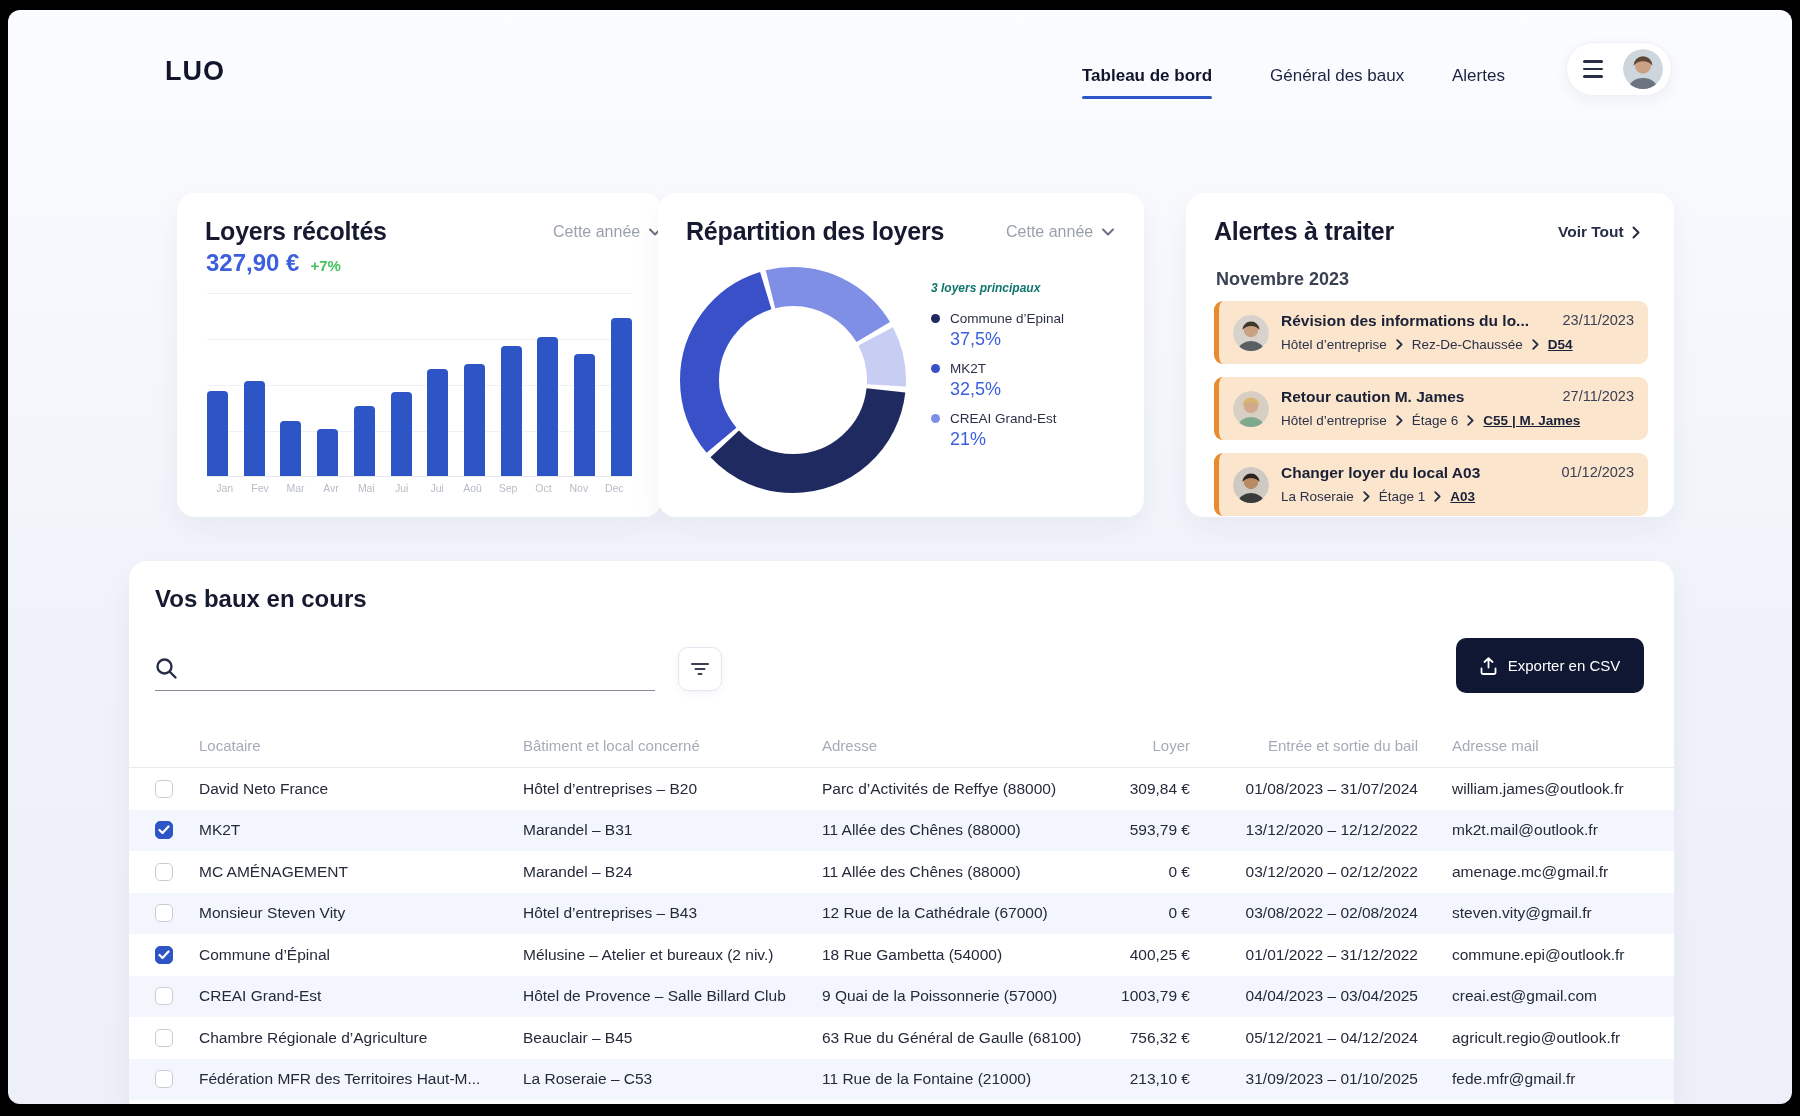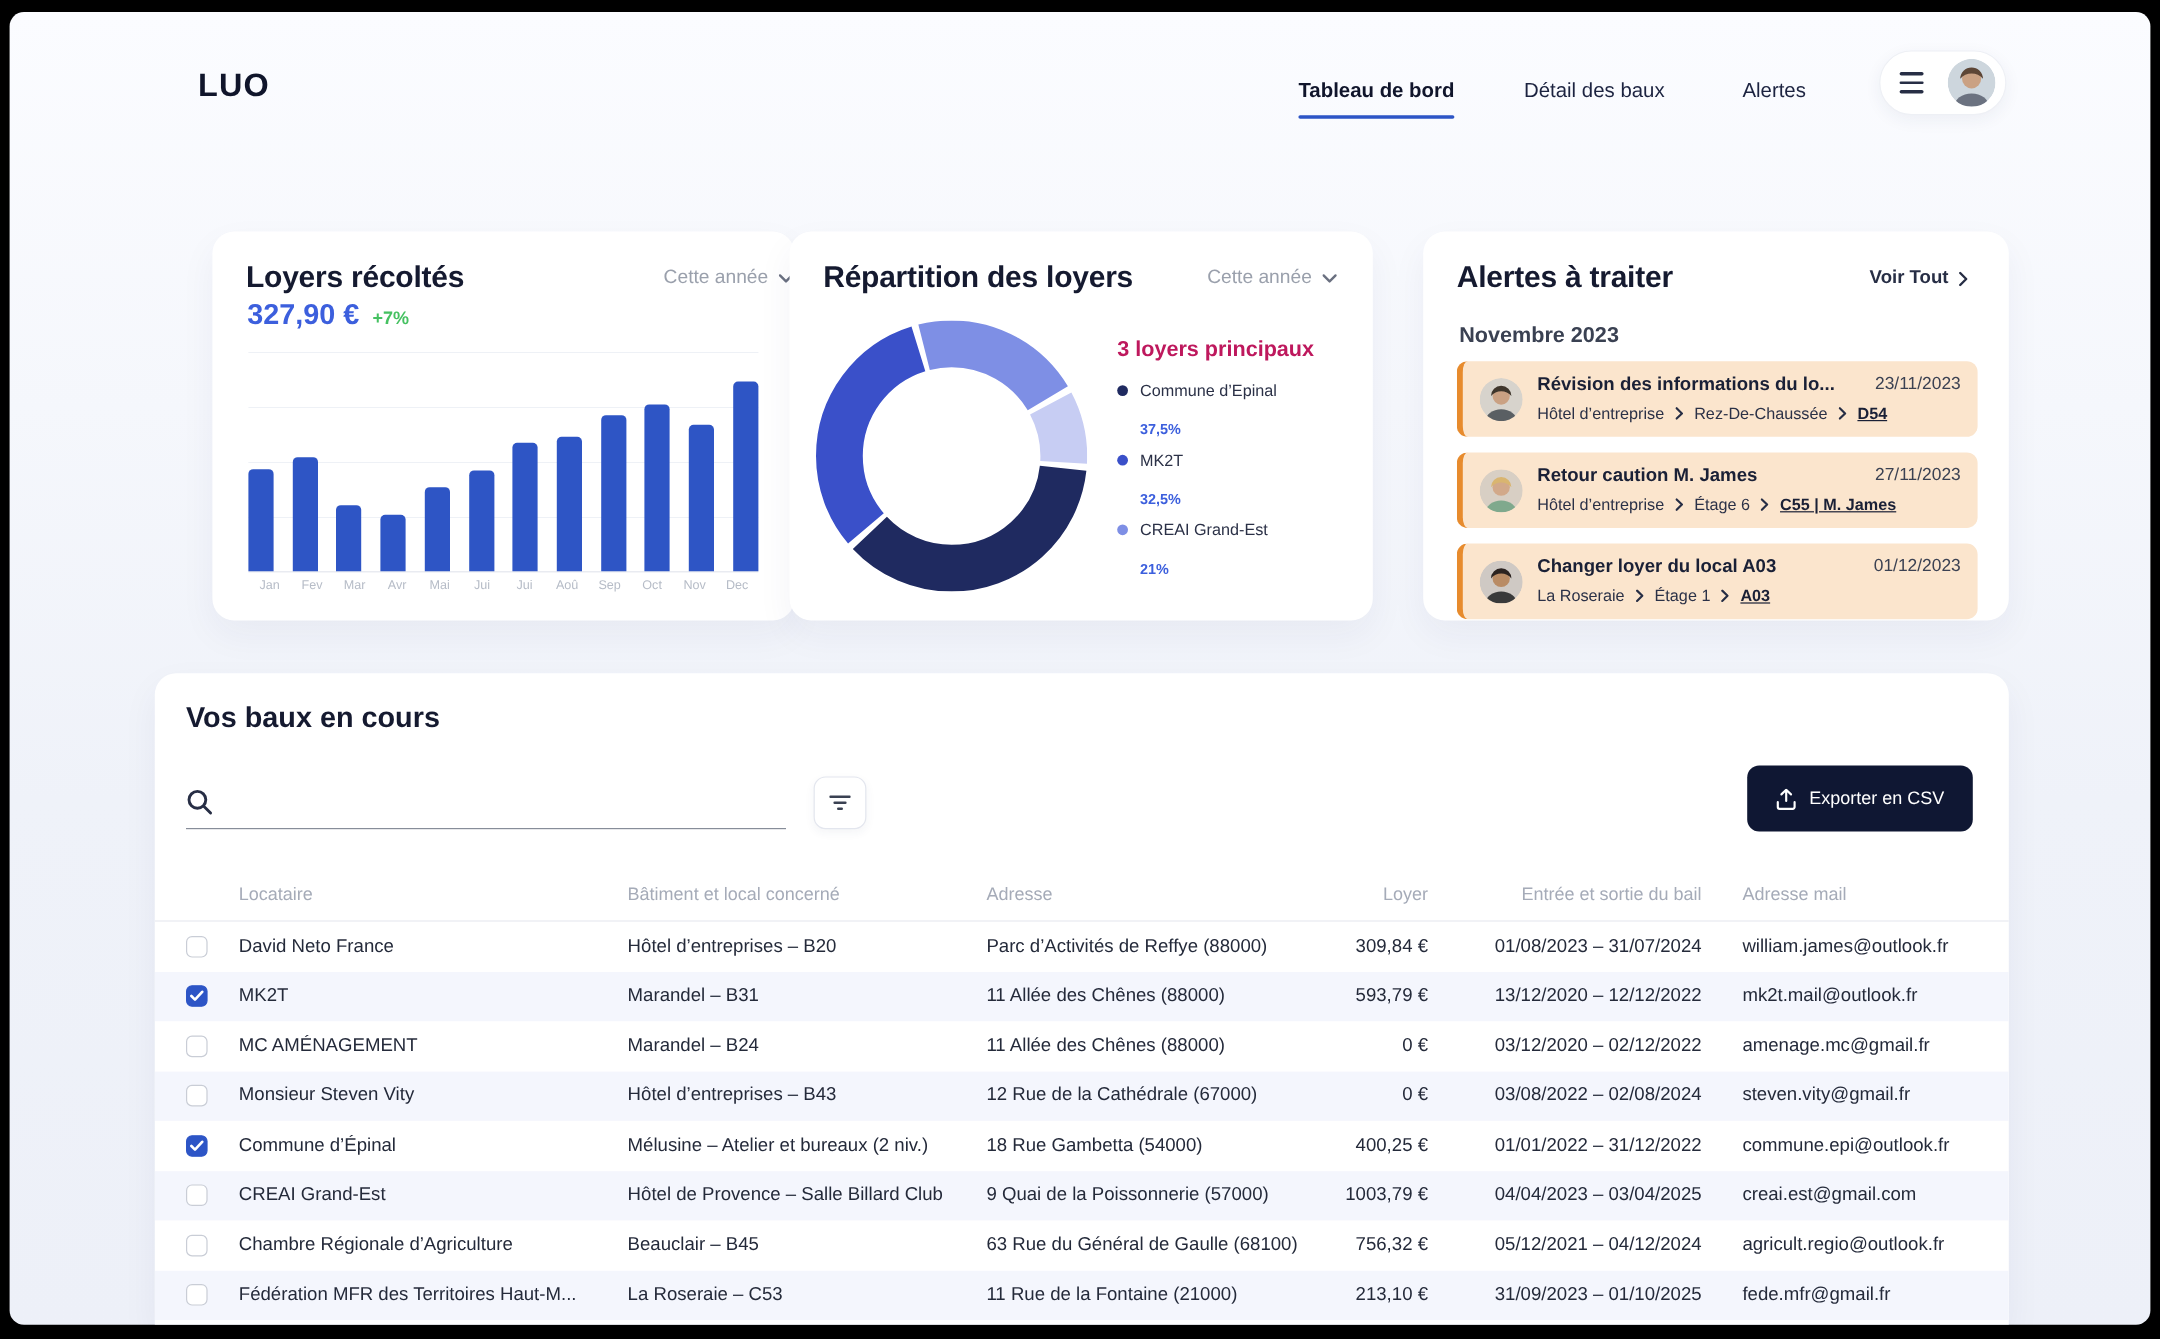--- a/index.html
+++ b/index.html
@@ -43,26 +43,26 @@
   .bars { position:absolute; left:0; bottom:0; width:100%; height:100%;
     display:flex; justify-content:space-between; align-items:flex-end; }
   .bar { width:21px; background:#2e55c5; border-radius:4px 4px 0 0; }
   .months { position:absolute; left:30px; top:289px; width:425px; display:flex;justify-content:flex-end; }
   .months span { flex:1; text-align:center; font-size:10.5px; color:#b6bcc7; }
 
   
   #card-repartition { left:650px; top:183px; width:486px; height:324px; }
   .donut-wrap { position:absolute; left:22px; top:74px; width:226px; height:226px; }
   .legend { position:absolute; left:273px; top:88px; width:200px; }
-  .legend-title { font-size:18px; font-weight:700; color:#be185d; margin-bottom:16px; }
+  .legend-title { font-size:12px; font-weight:700; color:#0f766e; margin-bottom:16px;font-style:italic; }
   .legend-entry { margin-bottom:11px; }
   .legend-row { display:flex; align-items:center; gap:10px; }
   .legend-dot { width:9px; height:9px; border-radius:50%; flex:0 0 auto; }
   .legend-label { font-size:13.5px; color:#2b3147; white-space:nowrap; }
-  .legend-pct { font-size:12px; font-weight:700; color:#3c5fdd; margin:18px 0 0 19px; }
+  .legend-pct { font-size:18px; font-weight:400; color:#3c5fdd; margin:3px 0 0 19px; }
 
   
   #card-alertes { left:1178px; top:183px; width:488px; height:324px; overflow:hidden; }
   .voir-tout { position:absolute; left:372px; top:30px; display:flex; align-items:center; gap:8px;
     font-size:15.5px; font-weight:600; color:#272e45; cursor:pointer; white-space:nowrap; }
   .alert-month { position:absolute; left:30px; top:76px; font-size:18px; font-weight:600; color:#3a4152; }
   .alerts { position:absolute; left:28px; top:108px; width:434px; }
   .alert-item { position:relative; background:#fbe5cd; border-left:5px solid #e78b2d;
     border-radius:9px; height:63px; margin-bottom:13px; cursor:pointer; }
   .alert-avatar { position:absolute; left:14px; top:14px; width:36px; height:36px;
@@ -113,21 +113,21 @@
   .cbx svg { position:absolute; left:2px; top:3px; }
 </style>
 </head>
 <body>
 
 <div class="app">
 
   <div class="logo">LUO</div>
   <nav id="main-nav">
       <div class="nav-item active" style="left: 1074px;"><span>Tableau de bord</span><span class="underline"></span></div>
-      <div class="nav-item" style="left: 1262px;"><span>Détail des baux</span></div>
+      <div class="nav-item" style="left: 1262px;"><span>Général des baux</span></div>
       <div class="nav-item" style="left: 1444px;"><span>Alertes</span></div>
     </nav>
   <div class="profile-pill">
     <div class="burger">
         <span></span>
         <span></span>
         <span></span>
       </div>
     <div class="avatar" id="header-avatar"><svg width="40" height="40" viewBox="0 0 36 36">
           <circle cx="18" cy="18" r="18" fill="#cdd6dd"></circle>

